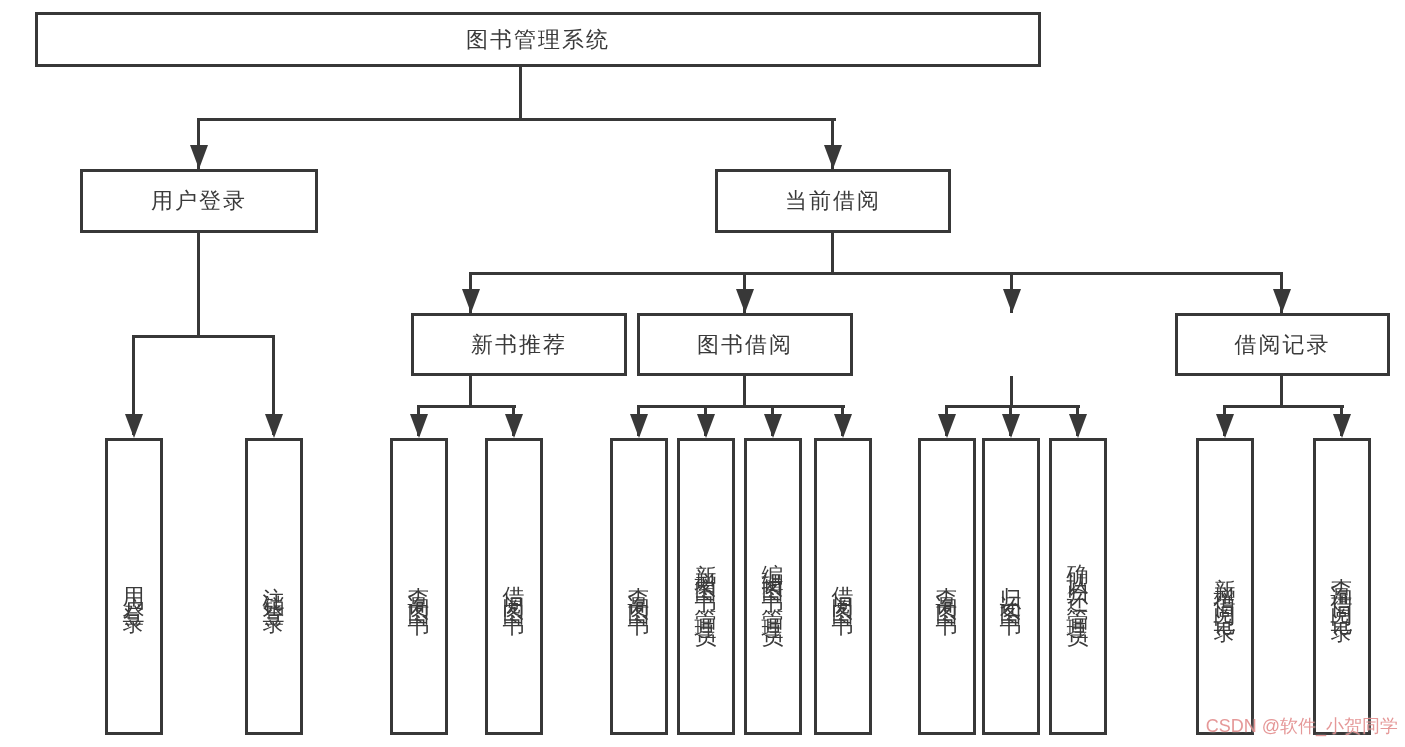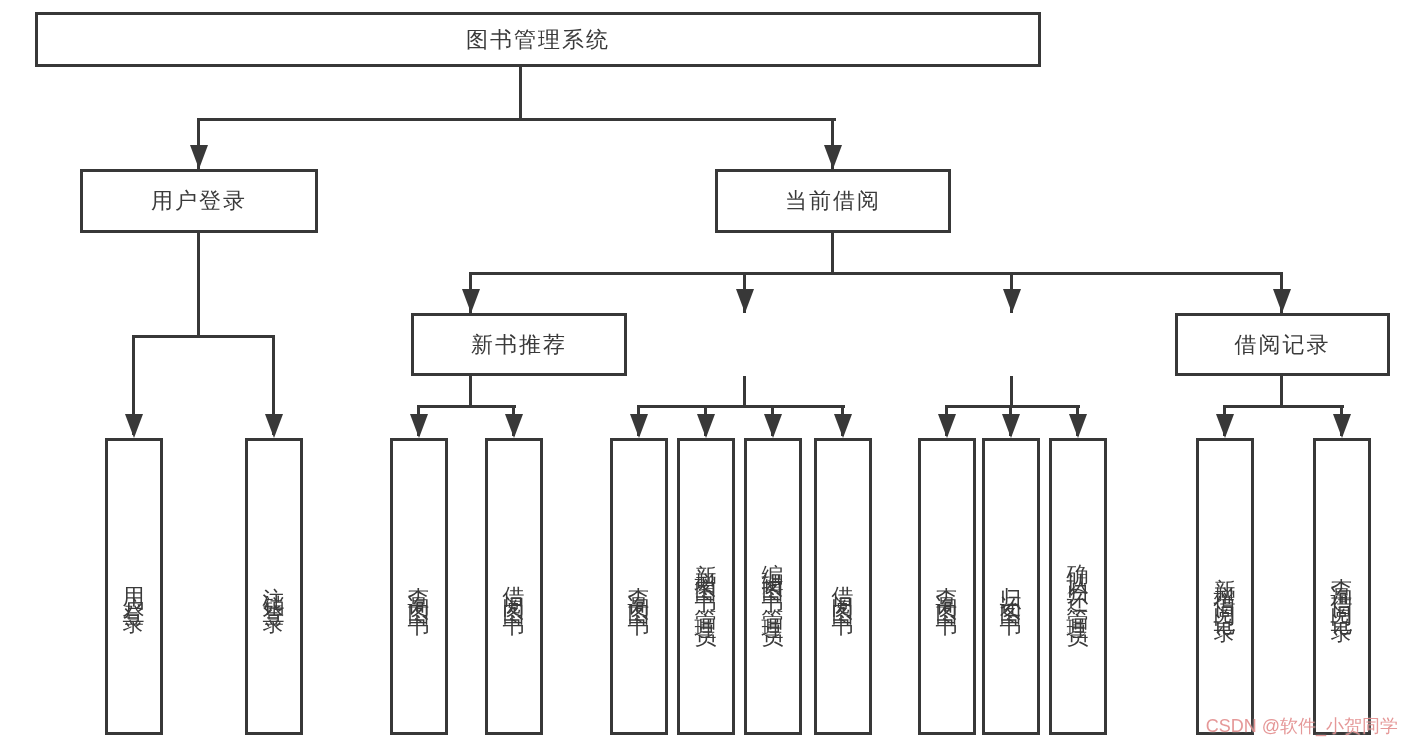--- a/index.html
+++ b/index.html
@@ -67,20 +67,23 @@
   <div class="arrow" style="left:462px;top:289px;"></div>
   <div class="vline" style="left:743px;top:272px;height:41px;"></div>
   <div class="arrow" style="left:736px;top:289px;"></div>
   <div class="vline" style="left:1010px;top:272px;height:41px;"></div>
   <div class="arrow" style="left:1003px;top:289px;"></div>
   <div class="vline" style="left:1280px;top:272px;height:41px;"></div>
   <div class="arrow" style="left:1273px;top:289px;"></div>
 
   <div class="node" style="left:363px;top:313px;width:216px;height:63px;margin-left:48px;">
     <span>新书推荐</span>
+  </div>
+  <div class="node" style="left:637px;top:313px;width:216px;height:63px;">
+    <span>图书借阅</span>
   </div>
   <div class="node" style="left:1175px;top:313px;width:215px;height:63px;">
     <span>借阅记录</span>
   </div>
 
   <div class="vline" style="left:469px;top:376px;height:32px;"></div>
   <div class="hline" style="left:417px;top:405px;width:99px;"></div>
   <div class="vline" style="left:417px;top:405px;height:31px;"></div>
   <div class="arrow" style="left:410px;top:414px;"></div>
   <div class="vline" style="left:512px;top:405px;height:31px;"></div>

